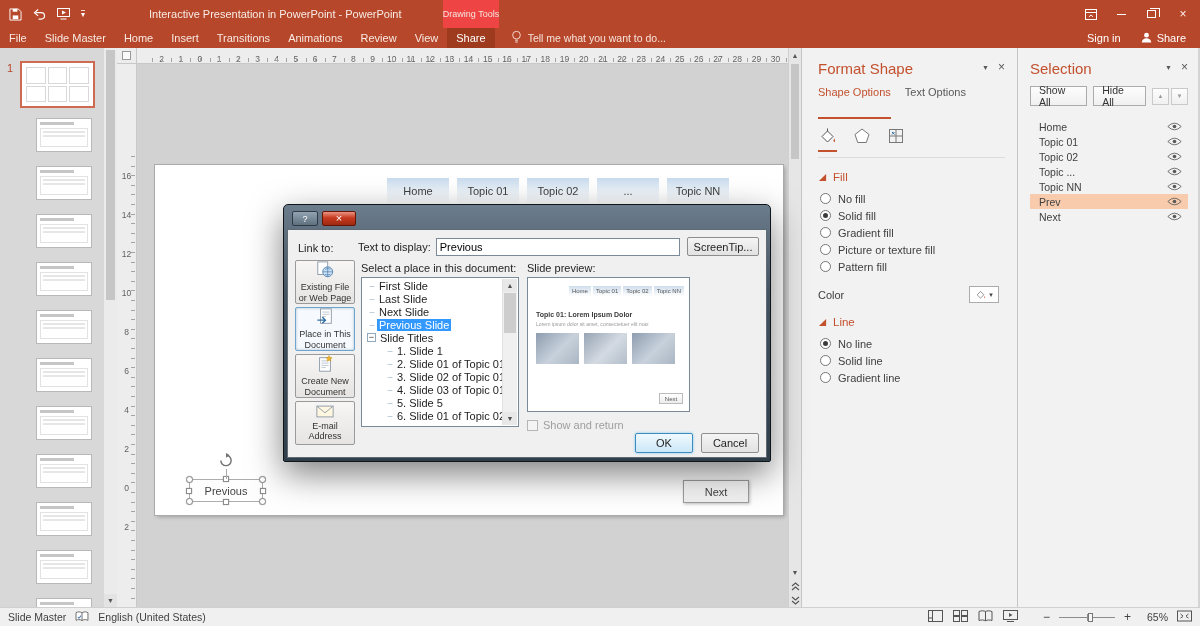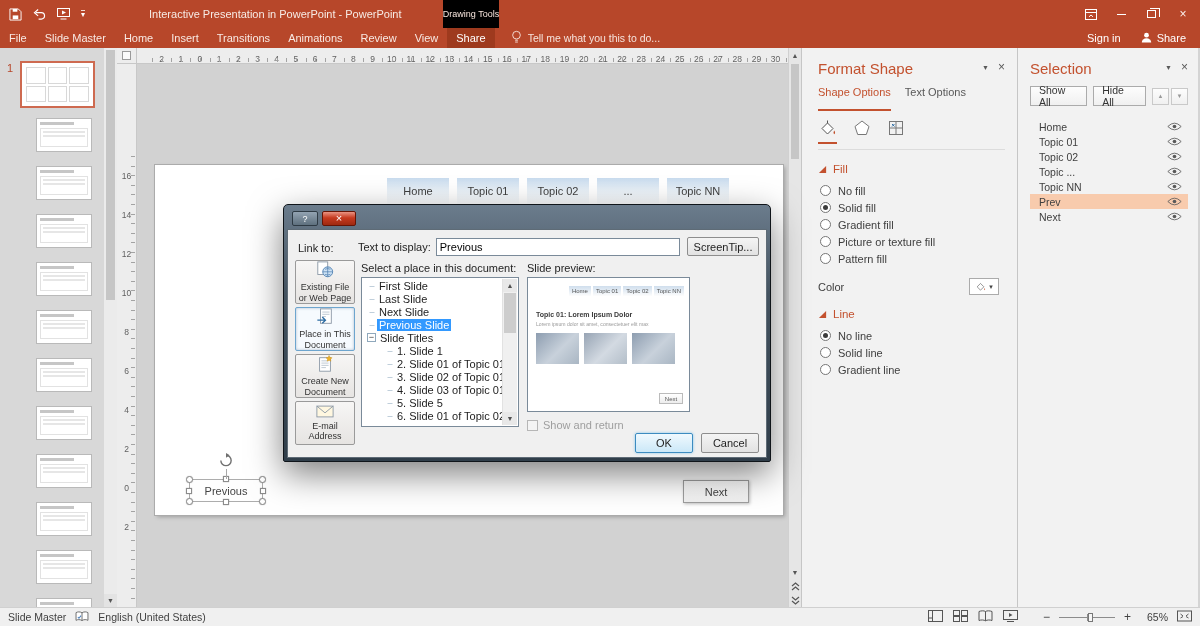--- a/index.html
+++ b/index.html
@@ -17,21 +17,21 @@
   .wc { width:30px; height:100%; display:flex; align-items:center; justify-content:center; font-size:12px; color:#FBF1ED; }
   .wc-close { width:34px; }
   .restore-box { width:9px; height:8px; border:1px solid #fff; position:relative; }
   .restore-box::before { content:""; position:absolute; left:2px; top:-3px; width:9px; height:8px; border:1px solid #fff; border-bottom:none; border-left:none; }
   .min-line { width:9px; border-top:1px solid #fff; }
 
   
   .tabrow { position:absolute; left:0; top:28px; width:100%; height:20px; background:#B7472A; display:flex; align-items:stretch; z-index:6; }
   .tab { padding:0 9px; font-size:11px; line-height:20px; color:#F8E9E3; white-space:nowrap; }
   .tab-format { background:#9E3A1E; color:#fff; position:relative; }
-  .ctx-label { position:absolute; left:-4px; right:-4px; top:-28px; height:28px; background:#000000; font-size:9px; color:#F6E4DC; display:flex; align-items:center; justify-content:center; white-space:nowrap; }
+  .ctx-label { position:absolute; left:-4px; right:-4px; top:-28px; height:28px; background:#ef4444; font-size:9px; color:#F6E4DC; display:flex; align-items:center; justify-content:center; white-space:nowrap; }
   .tellme { display:flex; align-items:center; gap:6px; margin-left:16px; font-size:10.5px; color:#F6E3DC; white-space:nowrap; }
   .flex-spacer { flex:1; }
   .signin { font-size:11px; line-height:20px; color:#fff; margin-right:20px; }
   .share { display:flex; align-items:center; gap:5px; font-size:11px; color:#fff; margin-right:14px; }
 
   
   .thumbs-panel { position:absolute; left:0; top:48px; width:117px; bottom:19px; background:#D8D8D8; }
   .slide-number { position:absolute; left:7px; top:14px; font-size:11px; color:#B7472A; }
   .master-thumb { position:absolute; left:20px; top:13px; width:75px; height:47px; background:#fff; border:2px solid #CE6A50; padding:4px; }
   .mt-grid { display:grid; grid-template-columns:repeat(3,1fr); grid-template-rows:repeat(2,1fr); gap:2px; height:100%; }
@@ -78,21 +78,21 @@
   
   .pane { position:absolute; top:48px; bottom:19px; background:#F2F2F2; border-left:1px solid #C6C6C6; }
   .format-pane { left:801px; width:216px; padding:12px 12px 0 16px; }
   .selection-pane { left:1017px; width:181px; padding:12px 10px 0 12px; }
   .pane-header { display:flex; align-items:flex-start; }
   .pane-title { font-size:15px; color:#C3512E; flex:1; white-space:nowrap; }
   .pane-icons { display:flex; gap:9px; color:#5A5A5A; align-items:center; padding-top:2px; }
   .pane-arrow { font-size:7px; }
   .pane-close { font-size:12px; line-height:10px; }
   .fs-tabs { margin-top:9px; display:flex; gap:14px; font-size:11px; }
-  .fs-tab { color:#595959; padding-bottom:11px; }
+  .fs-tab { color:#595959; padding-bottom:19px; }
   .fs-tab.active { color:#C3512E; border-bottom:2px solid #C3512E; }
   .fs-icons { margin-top:8px; display:flex; gap:16px; align-items:flex-end; border-bottom:1px solid #DCDCDC; padding-bottom:5px; }
   .fs-icon { padding-bottom:3px; }
   .fs-icon.active { border-bottom:2px solid #C3512E; padding-bottom:1px; }
   .section-header { margin-top:13px; display:flex; align-items:center; gap:6px; font-size:11.5px; color:#C3512E; }
   .radio-group { margin-top:7px; }
   .radio-row { display:flex; align-items:center; gap:7px; height:17px; font-size:11px; color:#404040; padding-left:2px; }
   .radio { width:11px; height:11px; border:1px solid #767676; border-radius:50%; background:#fff; position:relative; flex:0 0 auto; }
   .radio.checked::after { content:""; position:absolute; inset:2px; border-radius:50%; background:#3B3B3B; }
   .color-row { margin-top:11px; display:flex; align-items:center; font-size:11px; color:#404040; }
@@ -236,21 +236,21 @@
       <span class="ctx-label">Drawing Tools</span>
       <span>Share</span>
     </div>
     <div class="tellme">
       <span>
         <svg width="11" height="14" viewBox="0 0 12 15">
             <circle cx="6" cy="5.5" r="4.2" fill="none" stroke="#F6E3DC"></circle>
             <path d="M4.5 11 h3 M4.5 13 h3" stroke="#F6E3DC"></path>
           </svg>
       </span>
-      <span>Tell me what you this to do...</span>
+      <span>Tell me what you want to do...</span>
     </div>
     <div class="flex-spacer"></div>
     <div class="signin">Sign in</div>
     <div class="share">
       <span>
         <svg width="11" height="11" viewBox="0 0 11 11">
             <circle cx="5.5" cy="3.2" r="2.4" fill="#fff"></circle>
             <path d="M0.8 10.5 a4.7 4.2 0 0 1 9.4 0z" fill="#fff"></path>
           </svg>
       </span>

